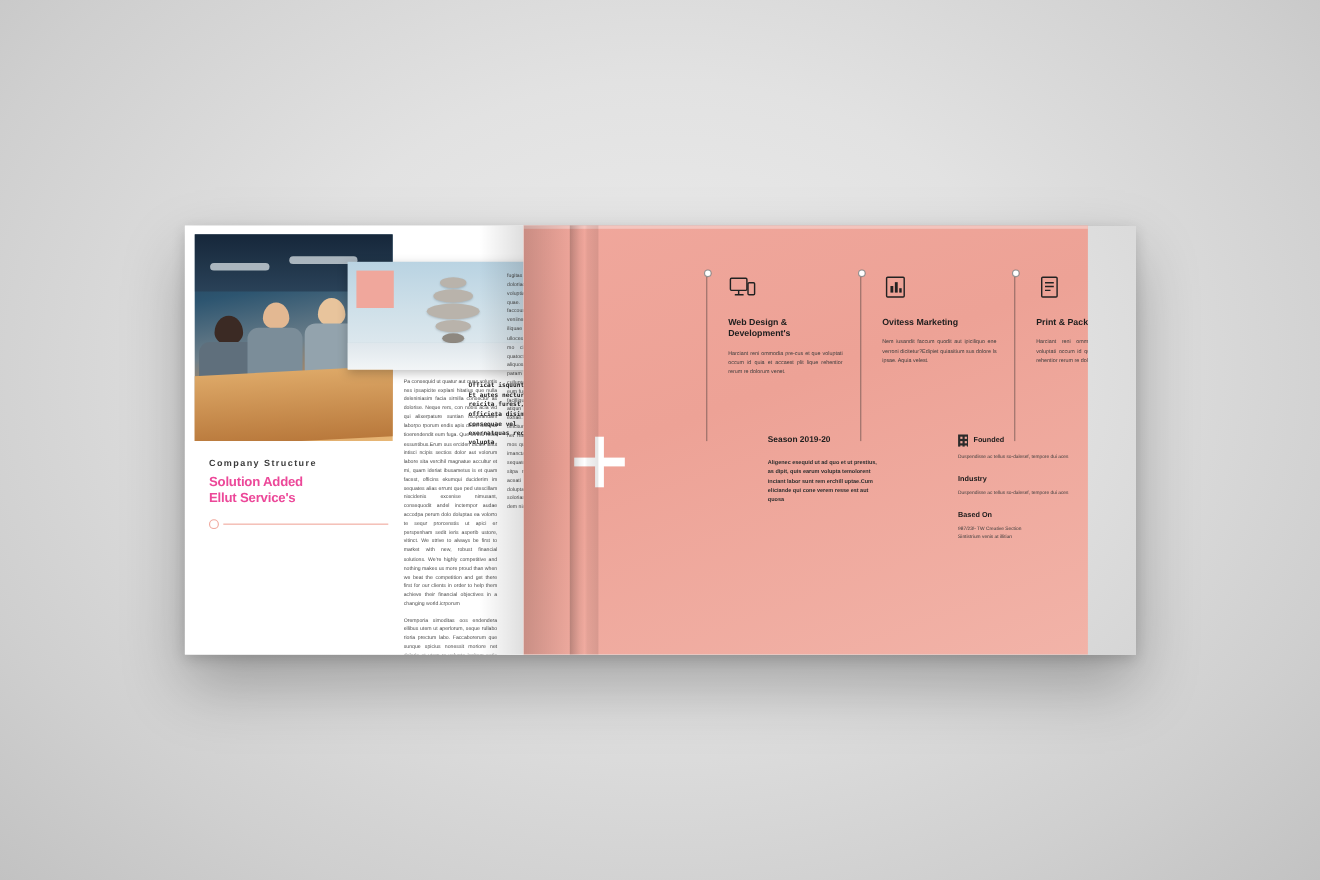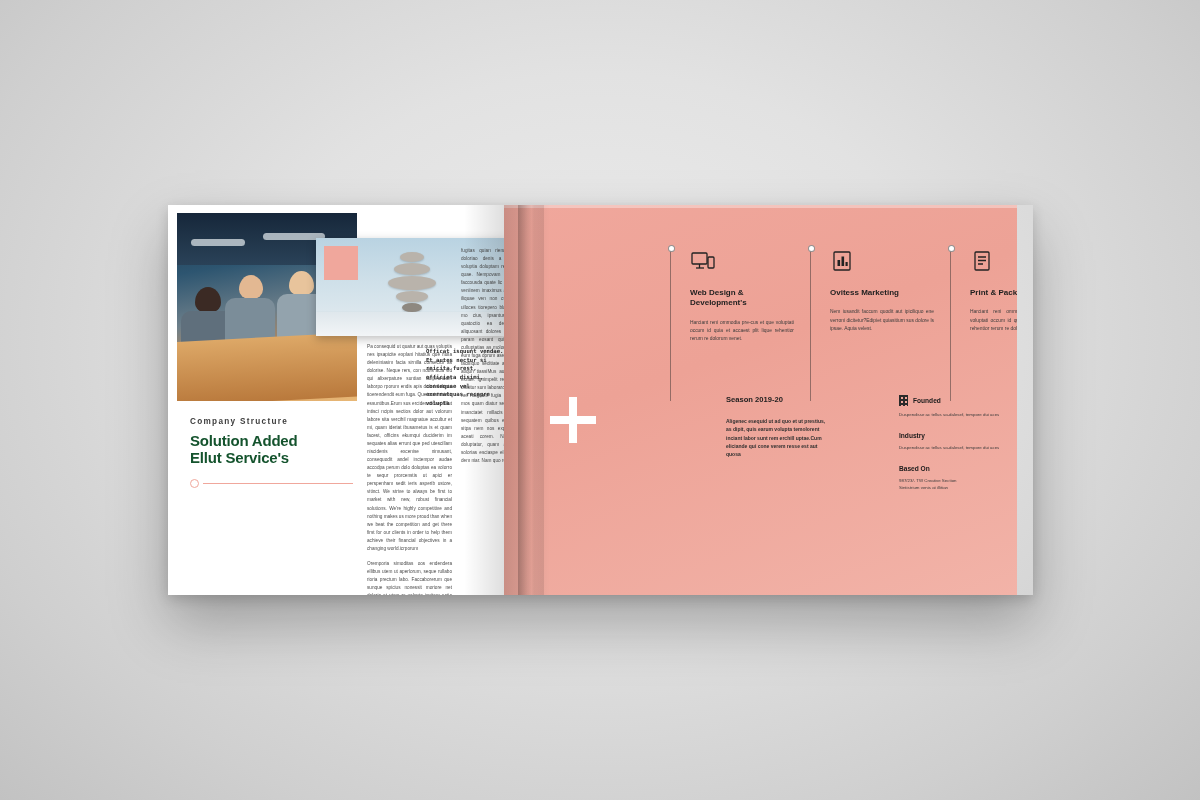--- a/index.html
+++ b/index.html
@@ -10,21 +10,21 @@
   }
   .stage{position:relative;width:1200px;height:800px;}
 
   
   .spread{
     position:absolute;left:168px;top:205px;width:865px;height:390px;
     display:flex;
     box-shadow:0 28px 55px rgba(0,0,0,.28), 0 4px 12px rgba(0,0,0,.16);
   }
   .page{position:relative;overflow:hidden;}
-  .left-page{width:336px;background:#ffffff;}
+  .left-page{width:308px;background:#ffffff;}
   .right-page{width:513px;background:linear-gradient(160deg,#f0a79c 0%, #eda296 40%, #f2b3a8 100%);}
 
   
   .gutter{
     position:absolute;left:350px;top:0;width:26px;height:390px;
     background:linear-gradient(to right, rgba(0,0,0,.22) 0%, rgba(0,0,0,.05) 35%, rgba(0,0,0,0) 52%, rgba(0,0,0,.05) 62%, rgba(0,0,0,.10) 100%);
     pointer-events:none;z-index:5;
   }
   .page-shade-l{position:absolute;right:0;top:0;width:40px;height:100%;
     background:linear-gradient(to right, rgba(0,0,0,0), rgba(0,0,0,.13));pointer-events:none;}
@@ -54,21 +54,21 @@
   .stone{position:absolute;background:#b9b3ab;border-radius:50%;box-shadow:0 1px 2px rgba(0,0,0,.18);}
 
   .caption{
     position:absolute;left:258px;top:142px;width:82px;
     font-family:"DejaVu Sans Mono", monospace;
     font-size:5.6px;line-height:1.55;color:#2a2a2a;font-weight:bold;
   }
 
   .title-block{position:absolute;left:0;top:196px;width:196px;background:#fff;padding:16px 0 0 22px;}
   .kicker{font-size:8.2px;letter-spacing:1.3px;color:#3d3d3d;font-weight:bold;}
-  .big-title{font-size:15px;line-height:1.14;font-weight:bold;color:#14532d;margin-top:6px;letter-spacing:-.2px;}
+  .big-title{font-size:12px;line-height:1.14;font-weight:bold;color:#ec4899;margin-top:6px;letter-spacing:-.2px;}
   .rule-wrap{display:flex;align-items:center;margin-top:13px;}
   .dot{width:7px;height:7px;border-radius:50%;border:1.4px solid #f0a79c;}
   .rule{height:1px;width:150px;background:#f0a79c;margin-left:4px;}
 
   .col{position:absolute;font-size:4.7px;line-height:1.72;color:#4a4a4a;text-align:justify;}
   .col1{left:199px;top:138px;width:85px;}
   .col2{left:293px;top:42px;width:84px;}
   .col p{margin:0 0 7px 0;}
 
   

